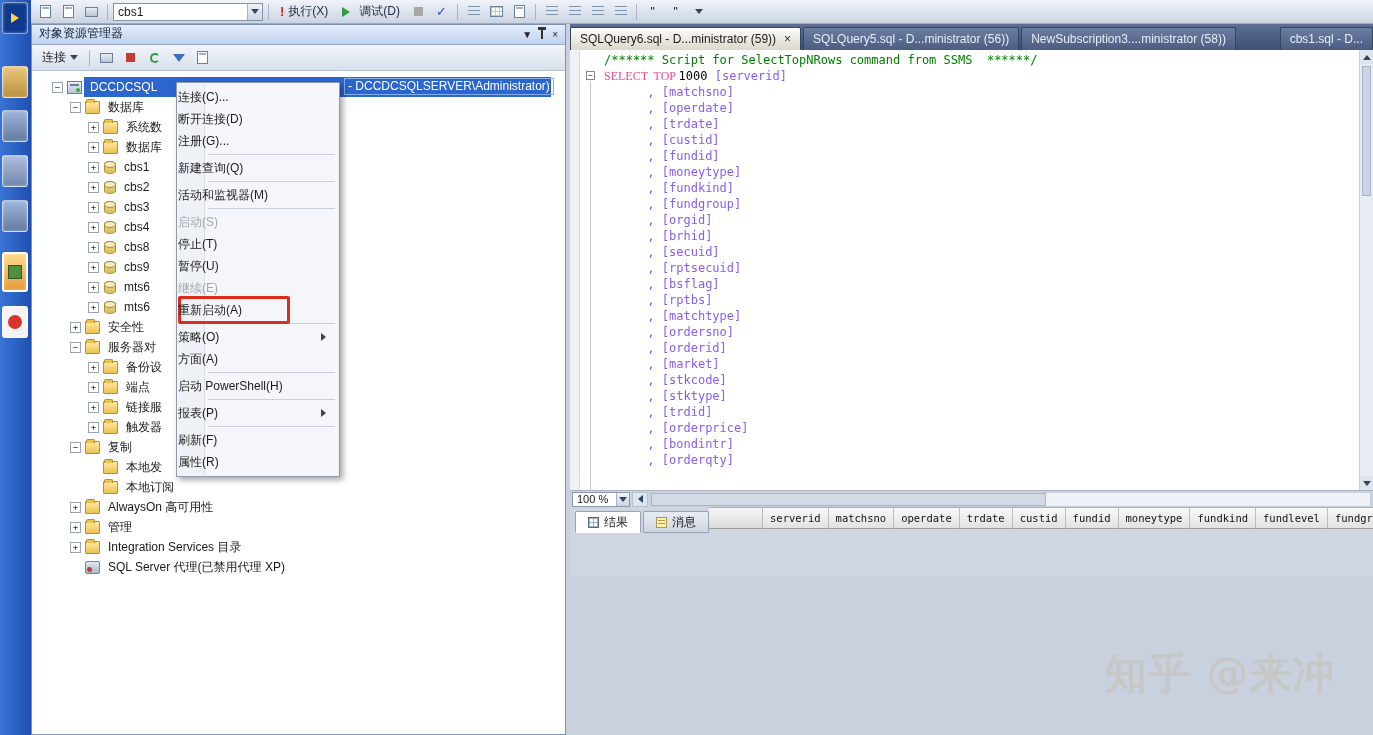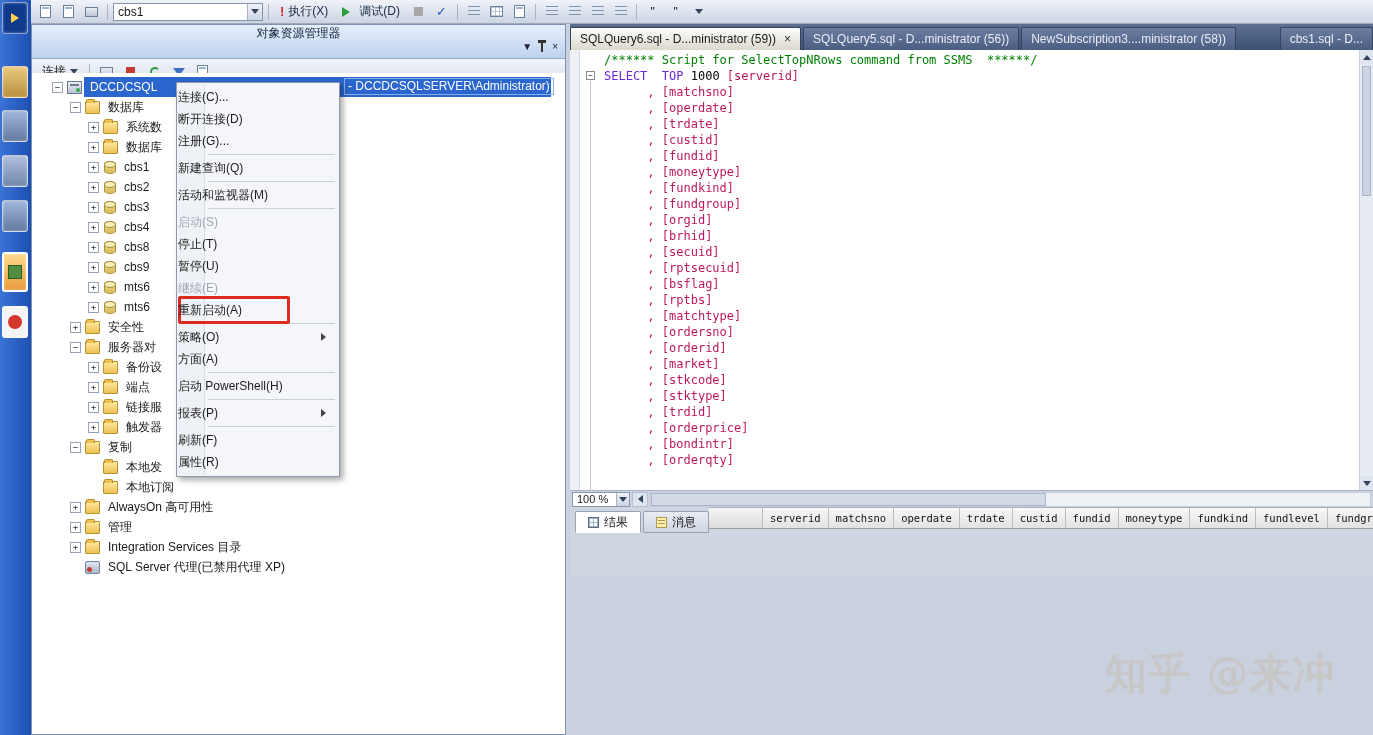--- a/index.html
+++ b/index.html
@@ -58,22 +58,22 @@
   .tri-left { width:0; height:0; border:4px solid transparent; border-right:5px solid #33455f; margin-right:4px; }
   .combo { display:flex; align-items:center; background:#fff; border:1px solid #8494ab;
            height:18px; width:150px; font-size:12px; padding-left:4px; flex:none; }
   .combo .arrow-box { margin-left:auto; width:15px; height:100%;
            background:linear-gradient(#f0f3f8,#cdd6e4); border-left:1px solid #a8b2c2;
            display:flex; align-items:center; justify-content:center; }
 
   
   .oe-panel { position:absolute; left:31px; top:24px; width:535px; height:711px;
               background:#fff; border:1px solid #7f92b4; }
-  .oe-header { height:34px; background:linear-gradient(#e6eefb,#bed2ee); border-bottom:1px solid #97a9c8;
-               display:flex; align-items:center; padding:0 7px; color:#11203a;flex-direction:column; }
+  .oe-header { height:20px; background:linear-gradient(#e6eefb,#bed2ee); border-bottom:1px solid #97a9c8;
+               display:flex; padding:0 7px; color:#11203a; }
   .oe-header .sp { margin-left:auto; display:flex; gap:9px; align-items:center; }
   .hdr-glyph { font-size:10px; color:#223; line-height:10px; }
   .pin { width:2px; height:9px; background:#333; position:relative; }
   .pin::before { content:""; position:absolute; top:-3px; left:-3px; width:8px; height:3px; background:#333; }
   .oe-tool { height:26px; background:linear-gradient(#f2f5fa,#d8e0ec); border-bottom:1px solid #b6c0d2;
              display:flex; align-items:center; padding:0 5px; gap:3px; }
   .connect-dd { display:flex; align-items:center; gap:4px; padding:0 5px; height:20px; }
   .tree { position:absolute; top:48px; left:0; right:0; bottom:0; overflow:hidden; padding-top:4px; background:#fff; }
 
   .tree-row { height:20px; display:flex; align-items:center; position:relative; white-space:nowrap; }
@@ -121,23 +121,23 @@
 
   .code-area { position:absolute; left:0; right:0; top:26px; height:440px; background:#fff; overflow:hidden;
                font-family:"DejaVu Sans Mono","Liberation Mono",monospace; font-size:12px; }
   .gutter { position:absolute; left:0; top:0; bottom:0; width:10px; background:#eef1f5; border-right:1px solid #d8dde4; }
   .fold-box { position:absolute; left:16px; top:21px; width:9px; height:9px; border:1px solid #8a8a8a; background:#fff;
               font:8px/7px "DejaVu Sans Mono",monospace; text-align:center; color:#333; z-index:3; }
   .fold-line { position:absolute; left:20px; top:31px; width:1px; height:418px; background:#c9c9c9; }
   .code-lines { position:absolute; left:34px; top:2px; }
   .code-line { height:16px; line-height:16px; white-space:pre; }
   .c-comment { color:#008000;text-align:center; }
-  .c-kw { color:#6d28d9; }
+  .c-kw { color:#ec4899;font-family:Liberation Serif, serif; }
   .c-num { color:#000; }
-  .c-plain { color:#be185d; }
+  .c-plain { color:#8b5cf6; }
   .vscroll { position:absolute; right:0; top:0; bottom:0; width:14px; background:#e7ebf2; border-left:1px solid #c6cfdb; }
   .varr { position:absolute; left:0; right:0; height:14px; display:flex; align-items:center; justify-content:center; background:#dfe5ee; }
   .varr.bottom { bottom:0; }
   .vthumb { position:absolute; left:2px; right:2px; top:16px; height:130px; background:#cbd4e2; border:1px solid #aab6c8; }
 
   .hscroll { position:absolute; left:0; right:0; top:466px; height:17px; background:#ccd3e0;
              border-top:1px solid #aab3c2; display:flex; align-items:center; padding:0 2px; gap:2px; }
   .zoomcombo { display:flex; align-items:center; background:#fff; border:1px solid #8c99ad; height:15px; width:58px;
                font-size:11px; padding-left:4px; flex:none; }
   .zoomcombo .arrow-box { margin-left:auto; width:13px; height:100%; background:linear-gradient(#f0f3f8,#cdd6e4);

